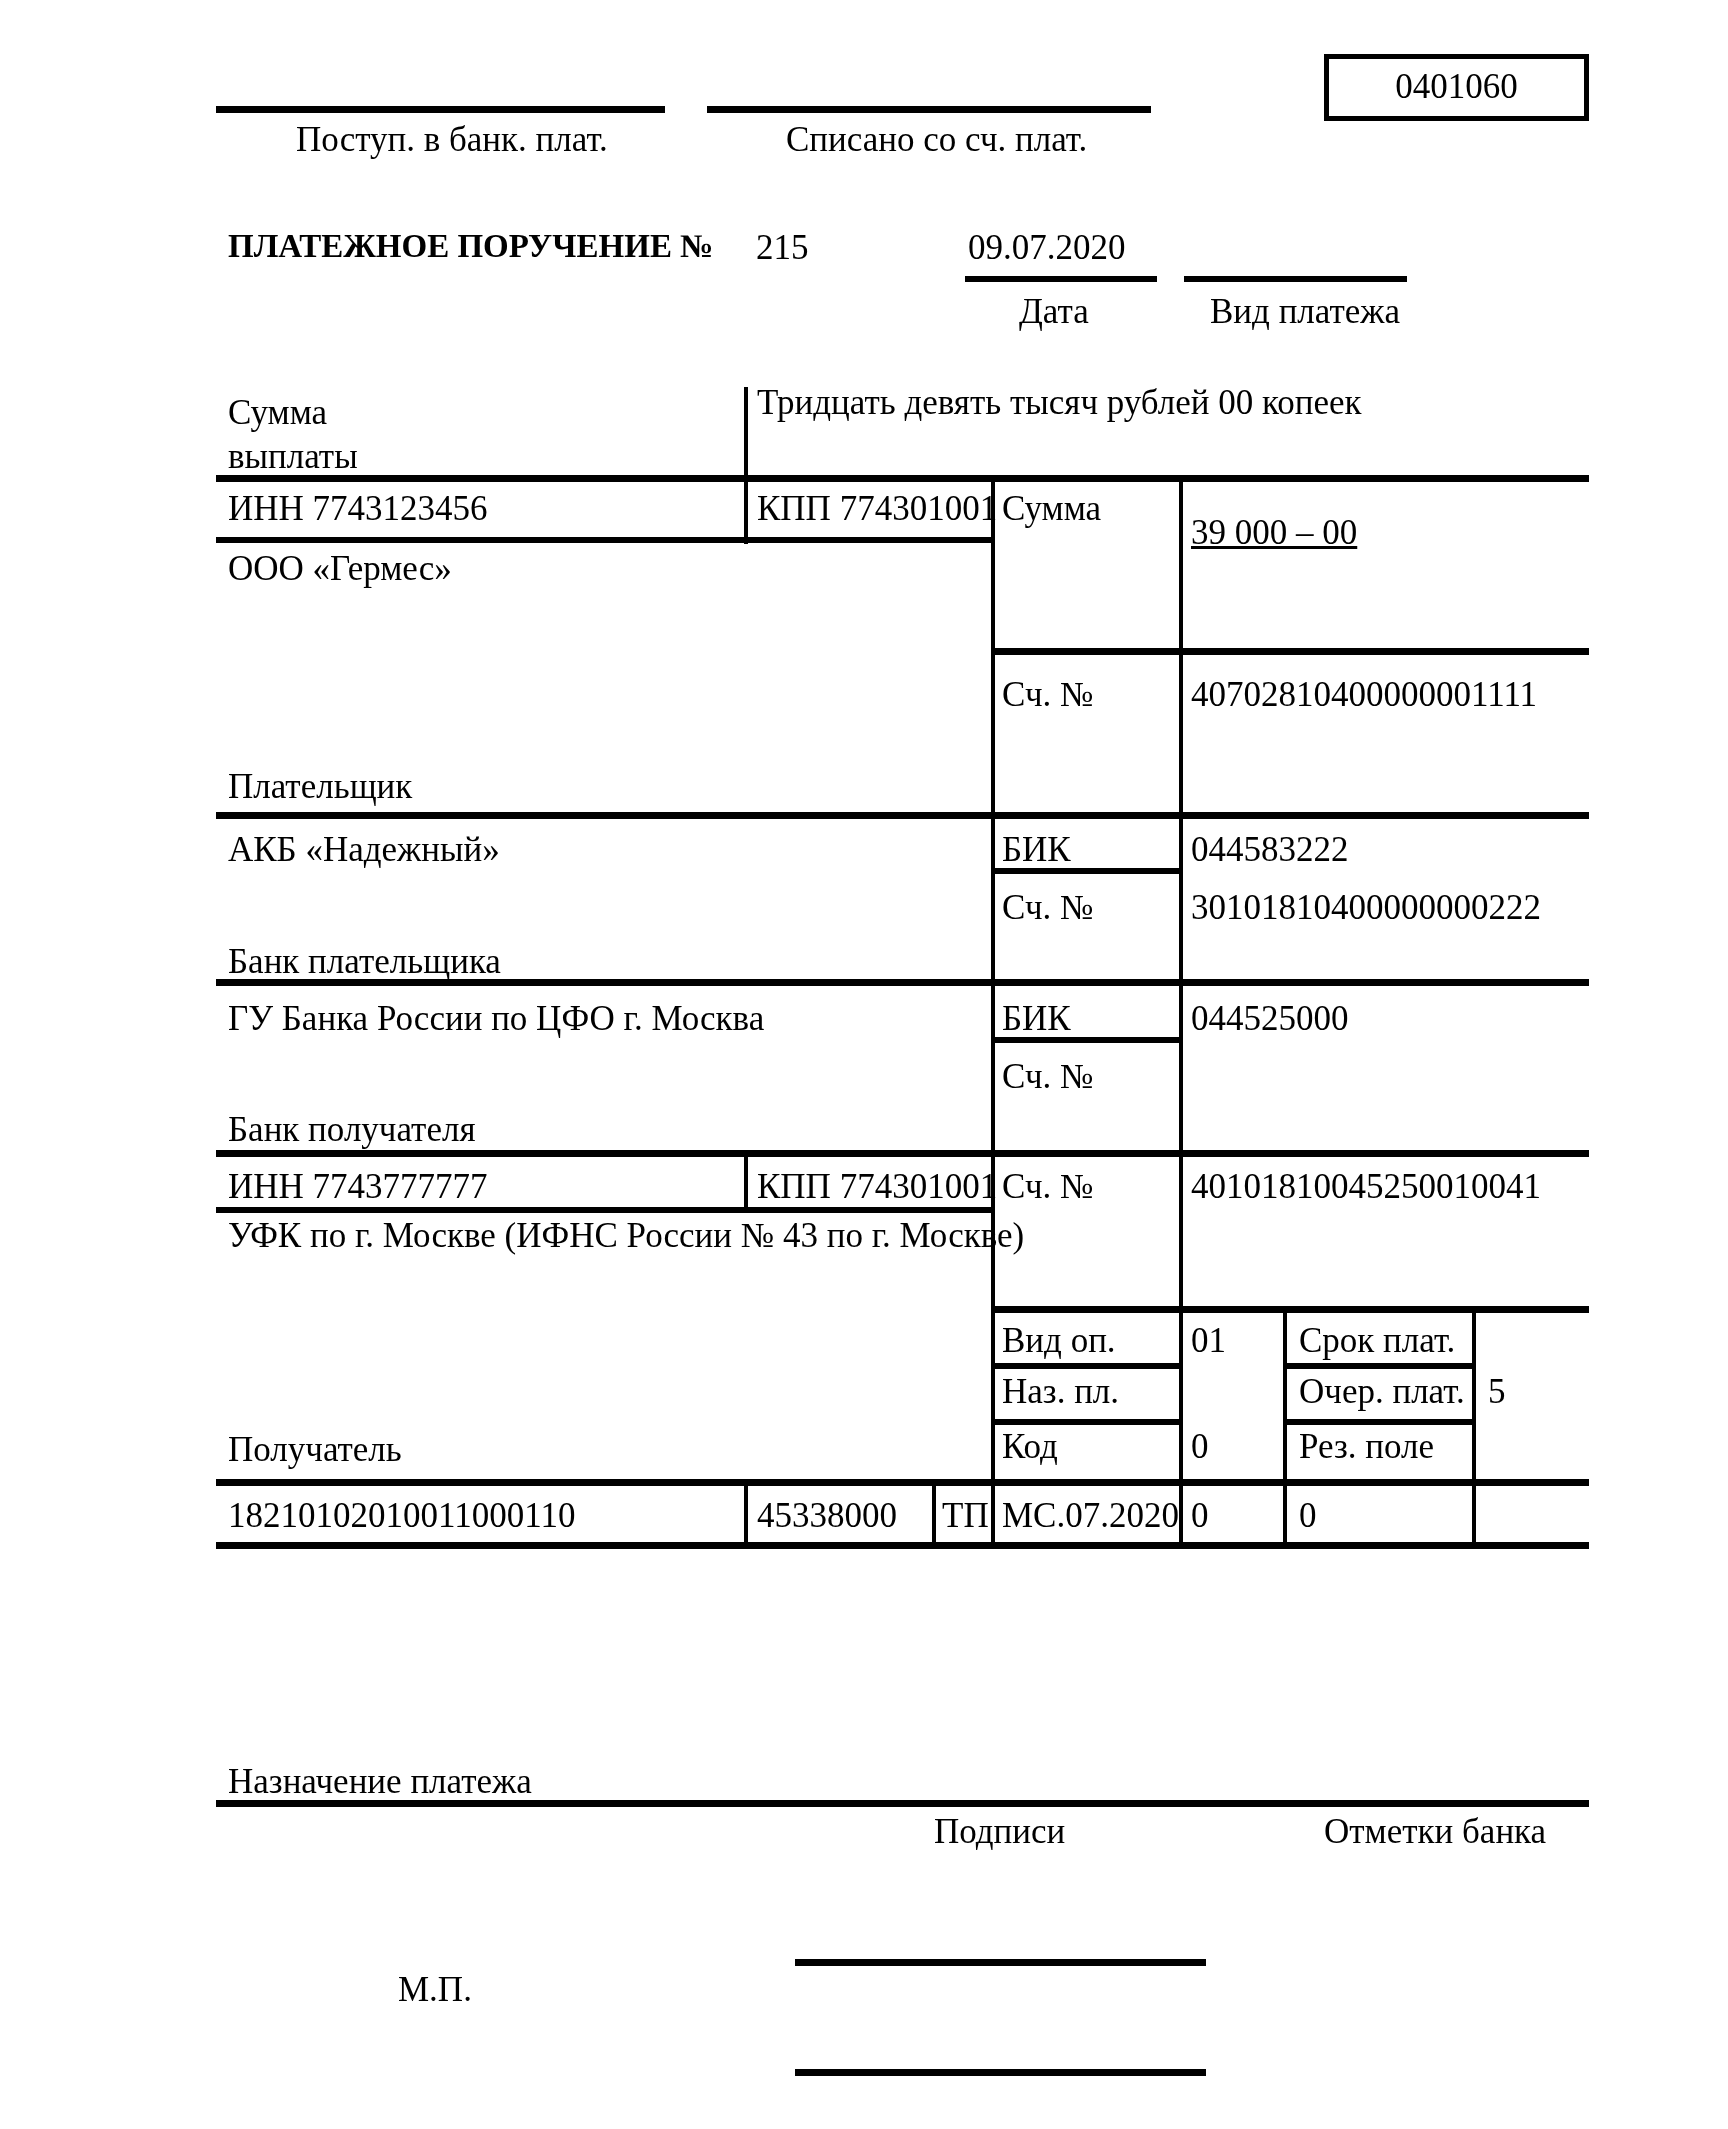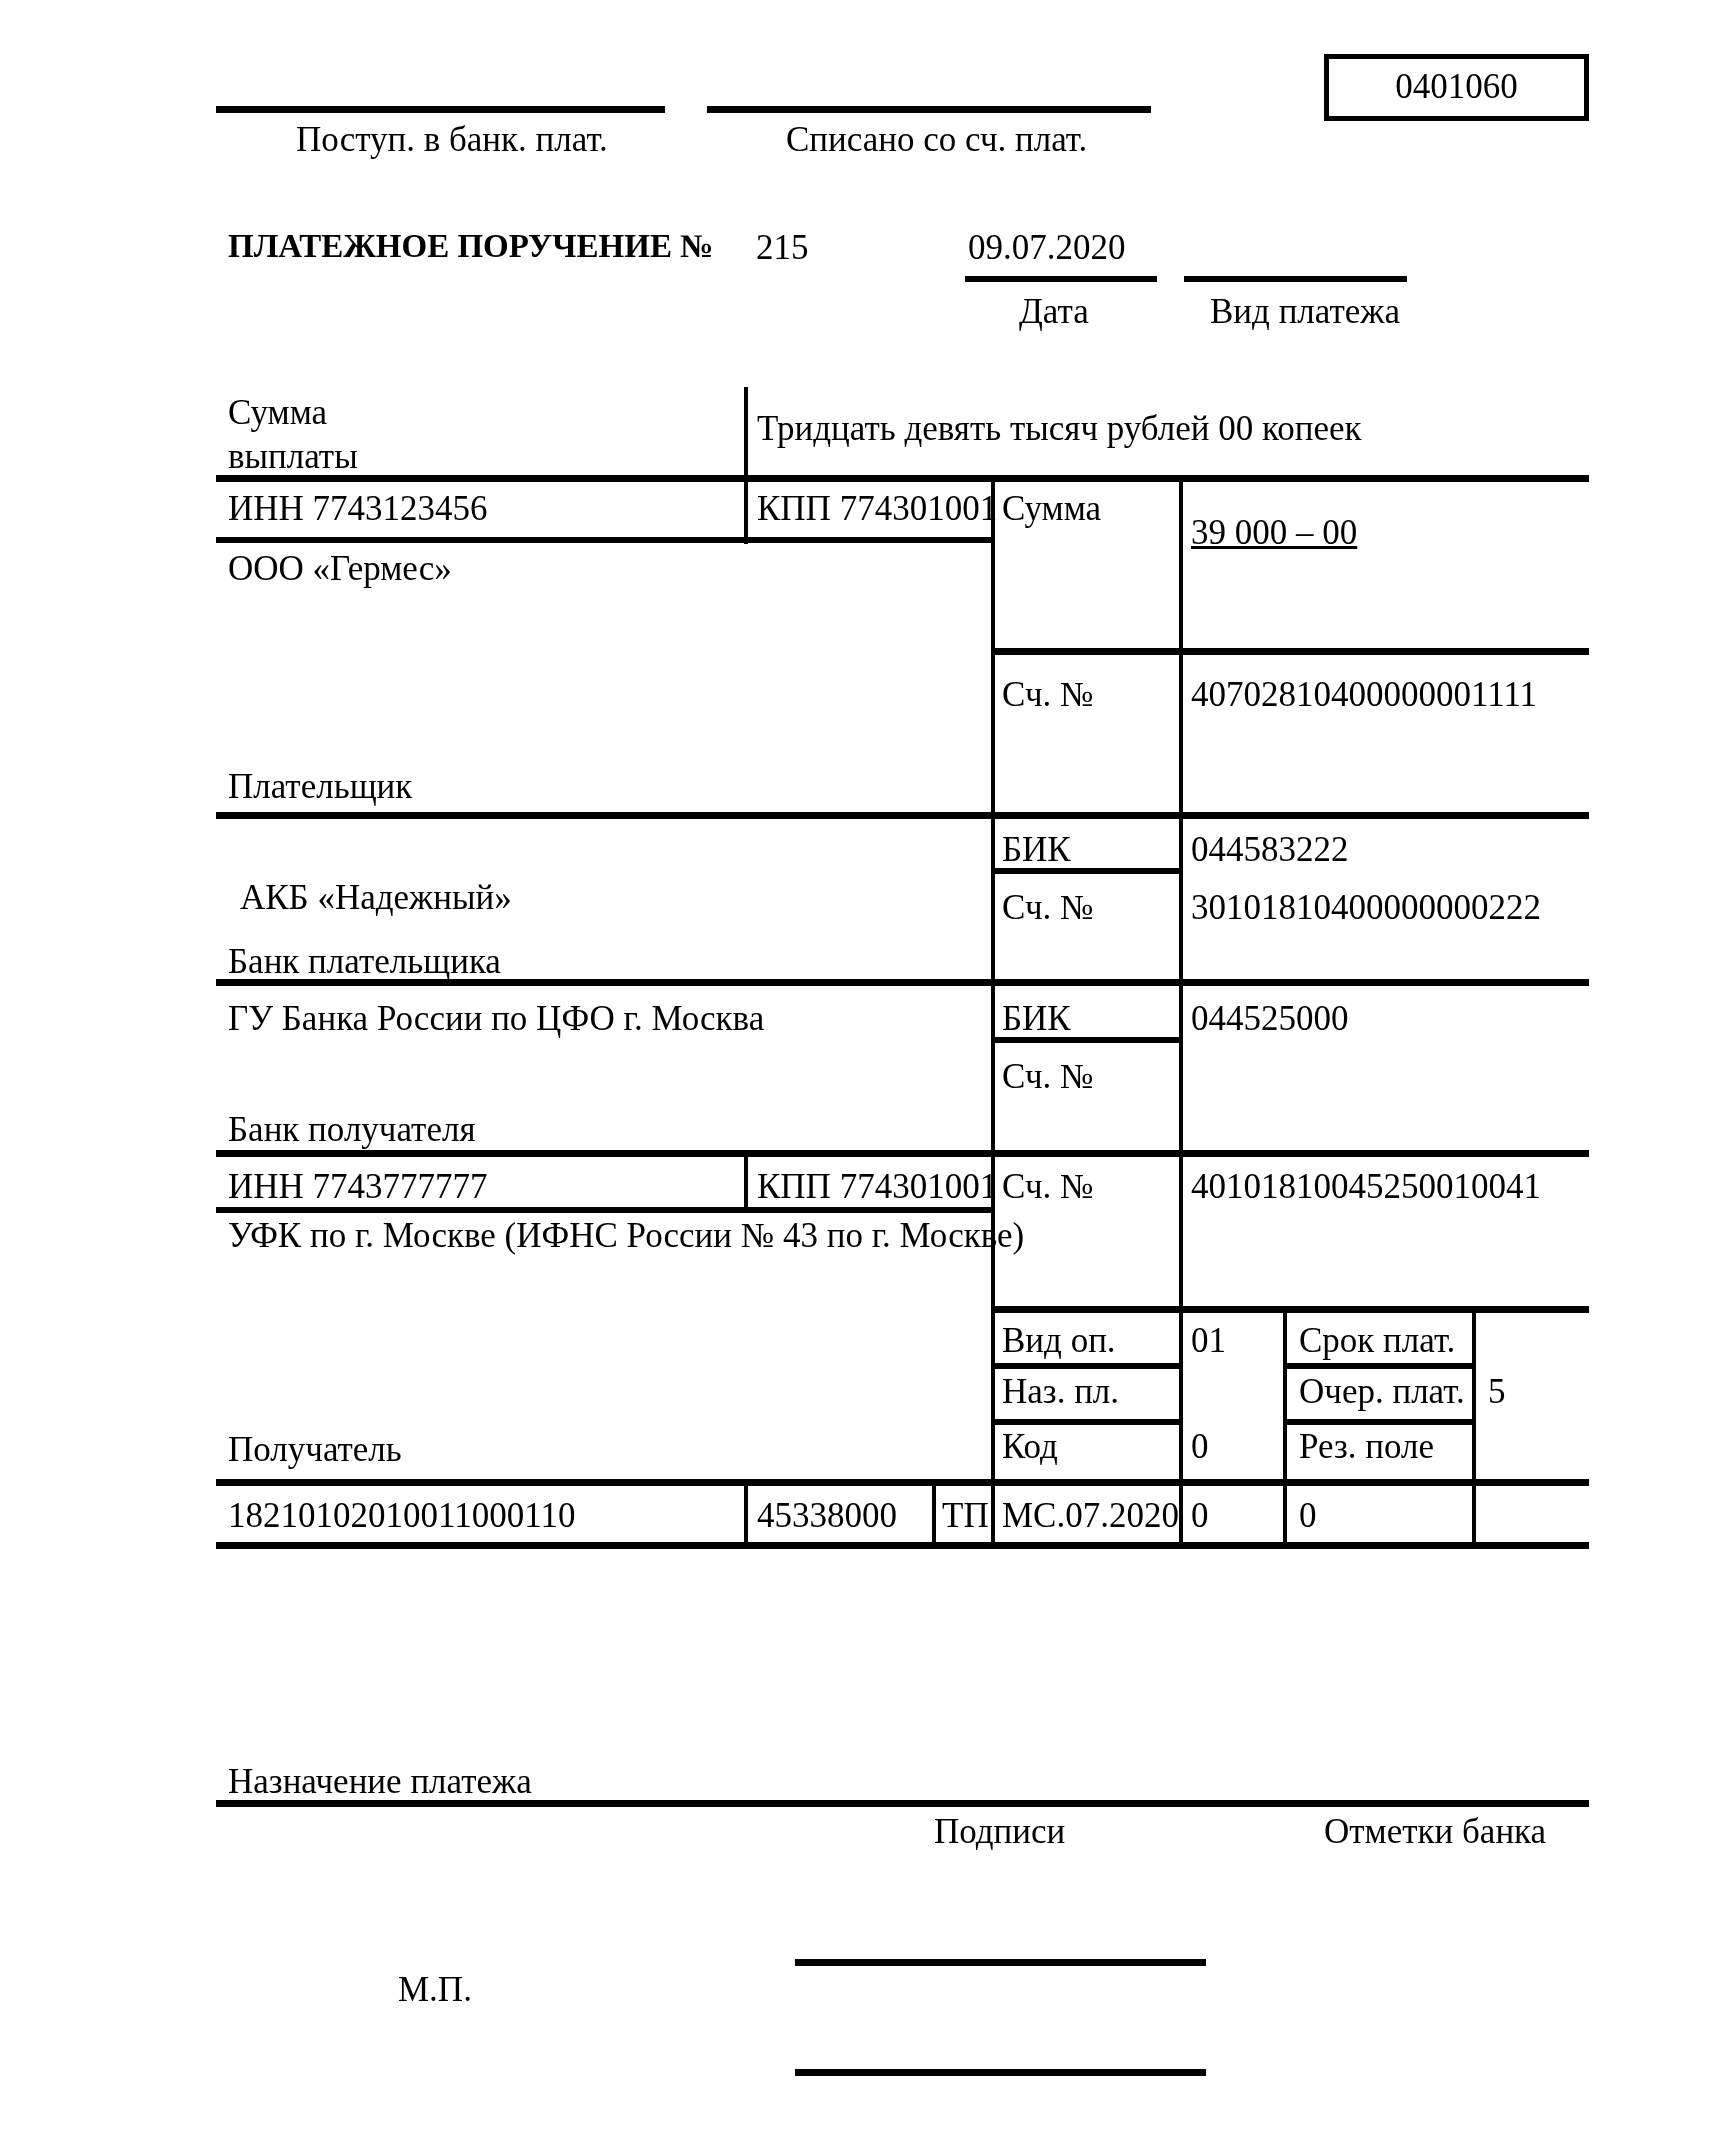--- a/index.html
+++ b/index.html
@@ -46,40 +46,40 @@
   <div class="txt" style="left:756px;top:229px;">215</div>
   <div class="txt" style="left:968px;top:229px;">09.07.2020</div>
   <div class="hl thin" style="left:965px;top:276px;width:192px;"></div>
   <div class="hl thin" style="left:1184px;top:276px;width:223px;"></div>
   <div class="txt" style="left:1019px;top:293px;">Дата</div>
   <div class="txt" style="left:1210px;top:293px;">Вид платежа</div>
 
   <div class="vl" style="left:744px;top:387px;height:157px;"></div>
   <div class="txt" style="left:228px;top:394px;">Сумма</div>
   <div class="txt" style="left:228px;top:438px;">выплаты</div>
-  <div class="txt" style="left:757px;top:410px;">Тридцать девять тысяч рублей 00 копеек</div>
+  <div class="txt" style="left:757px;top:384px;">Тридцать девять тысяч рублей 00 копеек</div>
   <div class="hl" style="left:216px;top:475px;width:1373px;"></div>
 
   <div class="vl" style="left:991px;top:479px;height:1070px;"></div>
   <div class="vl" style="left:1179px;top:479px;height:1070px;"></div>
 
   <div class="txt" style="left:228px;top:490px;">ИНН 7743123456</div>
   <div class="txt" style="left:757px;top:490px;">КПП 774301001</div>
   <div class="txt" style="left:1002px;top:490px;">Сумма</div>
   <div class="txt" style="left:1191px;top:514px;text-decoration:underline;">39 000 – 00</div>
   <div class="hl thin" style="left:216px;top:537px;width:777px;"></div>
 
   <div class="txt" style="left:228px;top:550px;">ООО «Гермес»</div>
   <div class="hl" style="left:993px;top:648px;width:596px;"></div>
   <div class="txt" style="left:1002px;top:676px;">Сч. №</div>
   <div class="txt" style="left:1191px;top:676px;">40702810400000001111</div>
   <div class="txt" style="left:228px;top:768px;">Плательщик</div>
   <div class="hl" style="left:216px;top:812px;width:1373px;"></div>
 
-  <div class="txt" style="left:240px;top:831px;margin-top:48px;">АКБ «Надежный»</div>
+  <div class="txt" style="left:228px;top:831px;">АКБ «Надежный»</div>
   <div class="txt" style="left:1002px;top:831px;">БИК</div>
   <div class="txt" style="left:1191px;top:831px;">044583222</div>
   <div class="hl thin" style="left:993px;top:868px;width:188px;"></div>
   <div class="txt" style="left:1002px;top:889px;">Сч. №</div>
   <div class="txt" style="left:1191px;top:889px;">30101810400000000222</div>
   <div class="txt" style="left:228px;top:943px;">Банк плательщика</div>
   <div class="hl" style="left:216px;top:979px;width:1373px;"></div>
 
   <div class="txt" style="left:228px;top:1000px;">ГУ Банка России по ЦФО г. Москва</div>
   <div class="txt" style="left:1002px;top:1000px;">БИК</div>

